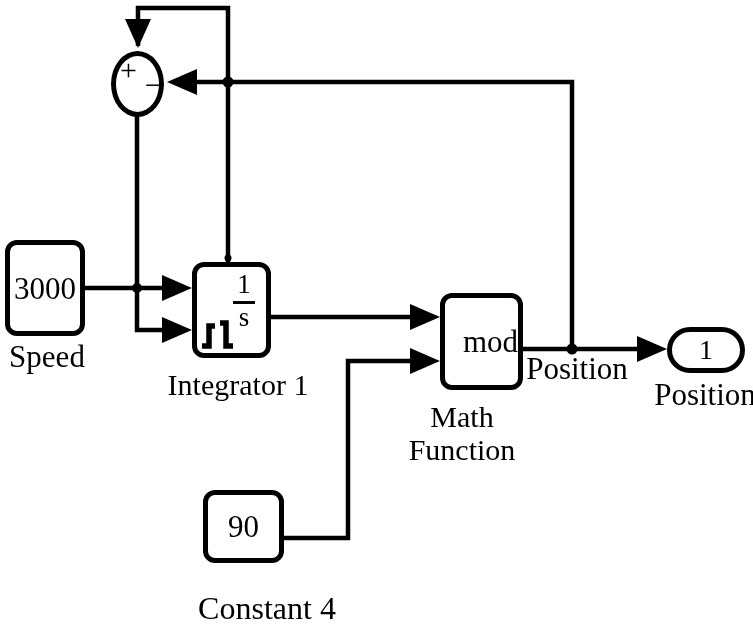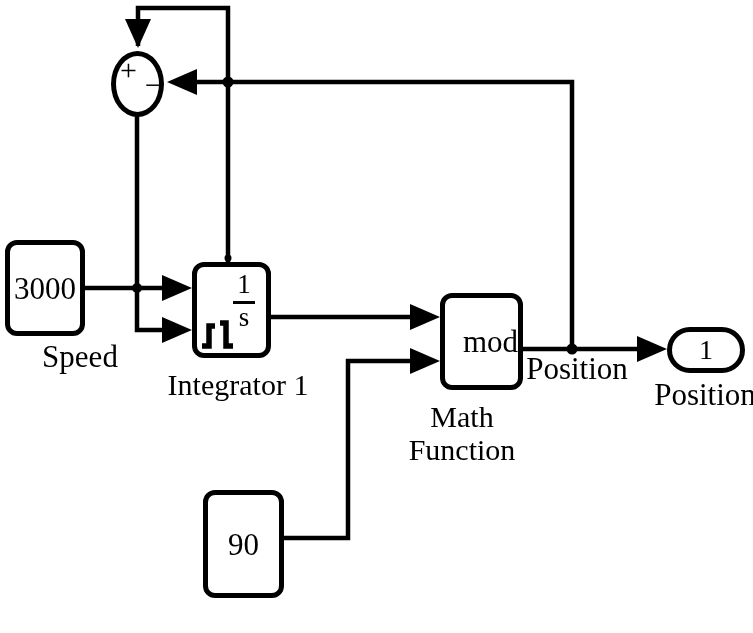--- a/index.html
+++ b/index.html
@@ -14,40 +14,40 @@
   .block{
     position:absolute;box-sizing:border-box;background:#fff;
     border:5px solid #000;border-radius:12px;
     display:flex;align-items:center;justify-content:center;
     font-size:31px;line-height:1;
   }
   #speed-block{left:5px;top:240px;width:80px;height:96px;}
   #sum-block{left:111px;top:51px;width:53px;height:66px;border-radius:50%;}
   #integrator-block{left:192px;top:262px;width:79px;height:96px;}
   #math-block{left:440px;top:293px;width:83px;height:97px;justify-content:flex-end;}
-  #constant-block{left:203px;top:490px;width:81px;height:108px;}
+  #constant-block{left:203px;top:490px;width:81px;height:73px;}
   #outport-block{left:667px;top:327px;width:78px;height:46px;border-radius:23px;font-size:28px;}
 
   .sum-sign{position:absolute;font-size:30px;line-height:1;}
   #sum-plus{left:4px;top:-1px;}
   #sum-minus{left:29px;top:14px;}
 
   .frac{position:absolute;right:5px;top:4px;width:34px;text-align:center;
         font-size:27px;line-height:1.02;}
   .frac .num{display:inline-block;border-bottom:3px solid #000;padding:0 4px 2px;}
   .frac .den{display:block;}
 
   #reset-icon{position:absolute;left:1px;bottom:1px;}
   #reset-icon path{stroke:#000;stroke-width:5.5;fill:none;}
 
   .block-label{
     position:absolute;font-size:31px;line-height:1.05;white-space:nowrap;
     transform:translateX(-50%);text-align:center;
   }
-  #speed-label{left:47px;top:341px;margin-left:33px;}
+  #speed-label{left:47px;top:341px;}
   #integrator-label{left:238px;top:369px;font-size:30px;}
   #math-label{left:462px;top:400px;font-size:30px;line-height:33px;}
   #constant-label{left:267px;top:592px;font-size:32px;}
   #outport-label{left:705px;top:379px;}
   #position-wire-label{left:577px;top:353px;}
 </style>
 </head>
 <body>
 
 <div id="canvas">
@@ -107,20 +107,21 @@
     <span>mod</span>
   </div>
   <div class="block-label" id="math-label">
     <span>Math</span><br>
     <span>Function</span>
   </div>
 
   <div class="block" id="constant-block">
     <span>90</span>
   </div>
+  <div class="block-label" id="constant-label">Constant 4</div>
 
   <div class="block-label" id="position-wire-label">Position</div>
 
   <div class="block" id="outport-block">
     <span>1</span>
   </div>
   <div class="block-label" id="outport-label">Position</div>
 
 </div>
 

